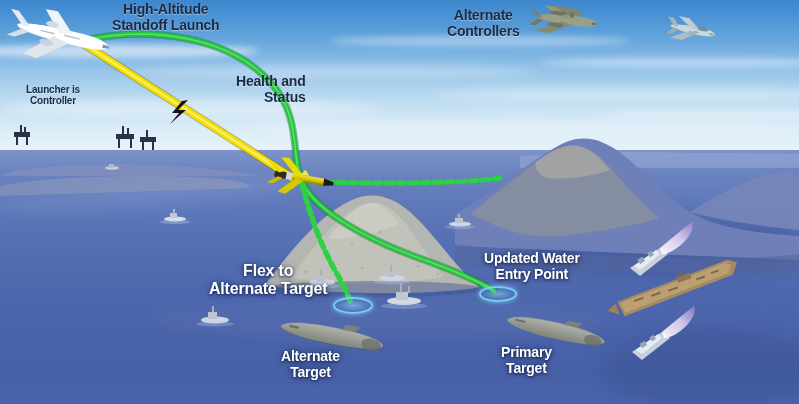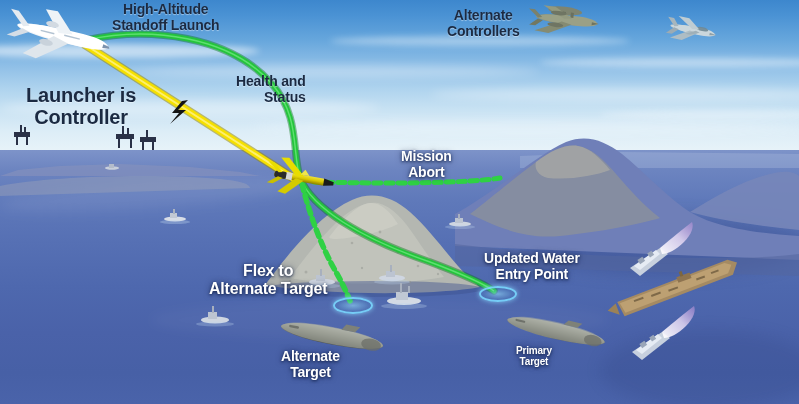--- a/index.html
+++ b/index.html
@@ -349,37 +349,35 @@
       <path d="M-22,-2 L-34,-11 L-28,-11 L-18,-3 Z" fill="#e8dd00"></path>
       <path d="M-22,2 L-32,10 L-26,10 L-17,3 Z" fill="#c9bf00"></path>
 
       <path d="M0,-3.6 L4,-9 L9,-3.6 Z" fill="#efe64a"></path>
     </g>
   </svg>
 
   <div class="label dark ctr" style="left:112px;top:2px;font-size:14px;">High-Altitude
 Standoff Launch</div>
 
-  <div class="label dark ctr" style="left:26px;top:84px;font-size:20px;">Launcher is
+  <div class="label dark ctr" style="left:26px;top:84px;font-size:10px;">Launcher is
 Controller</div>
 
   <div class="label dark ctr" style="left:236px;top:74px;font-size:14px;text-align:right;">Health and
 Status</div>
 
   <div class="label dark ctr" style="left:447px;top:8px;font-size:14px;">Alternate
 Controllers</div>
 
-  <div class="label light ctr" style="left:401px;top:149px;font-size:14px;">Mission
-Abort</div>
 
   <div class="label light ctr" style="left:209px;top:262px;font-size:16px;">Flex to
 Alternate Target</div>
 
   <div class="label light ctr" style="left:484px;top:251px;font-size:14px;">Updated Water
 Entry Point</div>
 
   <div class="label light ctr" style="left:281px;top:349px;font-size:14px;">Alternate
 Target</div>
 
-  <div class="label light ctr" style="left:516px;top:345px;font-size:10px;">Primary
+  <div class="label light ctr" style="left:501px;top:345px;font-size:14px;">Primary
 Target</div>
 
 </div>
 
 </body></html>

